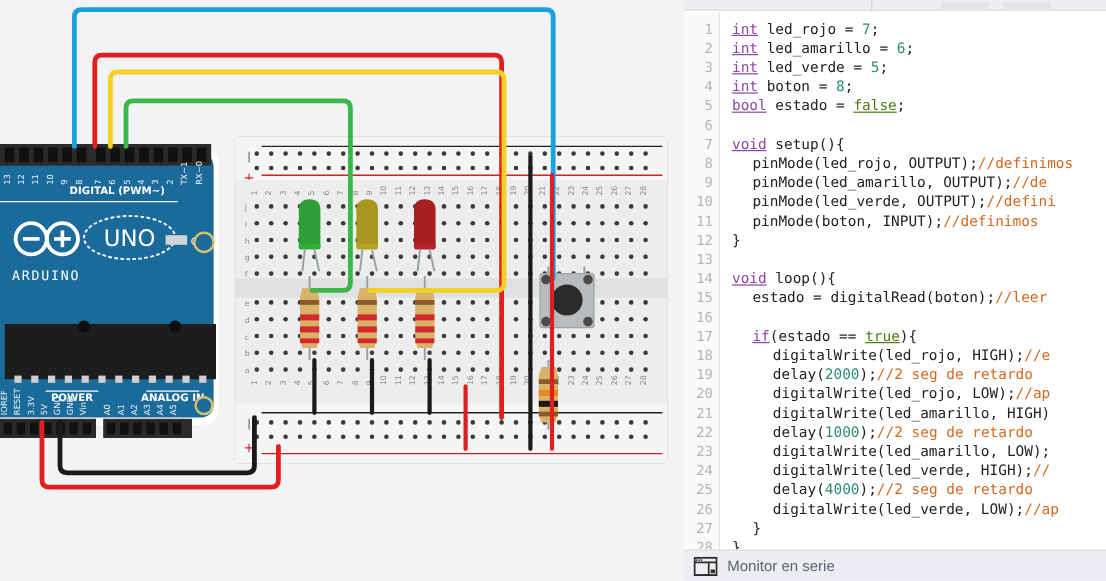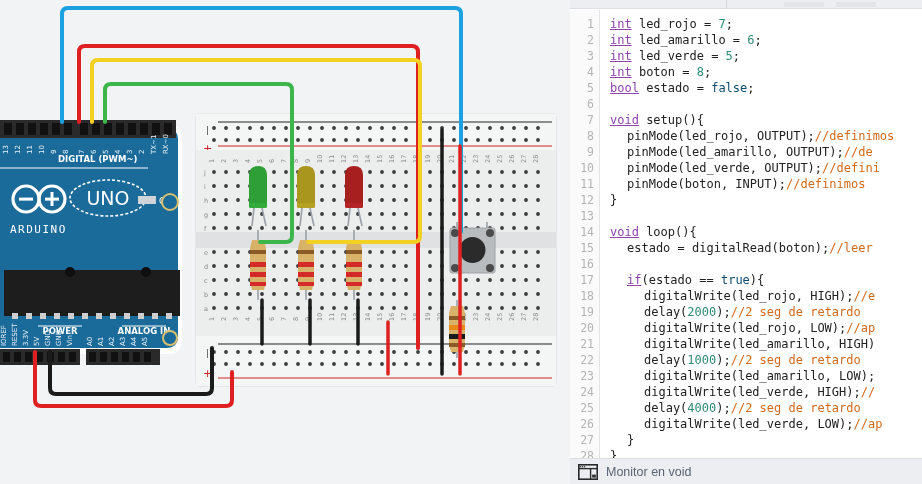--- a/index.html
+++ b/index.html
@@ -49,21 +49,21 @@
     font-size:11.5px; line-height:16px; color:#b4b4b4;
   }
   #code-lines{
     position:absolute; left:31px; top:0; width:900px; height:100%;
     font-family:"DejaVu Sans Mono","Liberation Mono",monospace;
     font-size:12px; line-height:16px; white-space:pre; color:#222;
   }
   .cl{ position:absolute; left:9px; height:16px; white-space:pre; }
   .k   { color:#8e44ad;text-decoration:underline; }      
   .lit { color:#2e8b77; }      
-  .bl  { color:#0c4a6e; }      
+  .bl  { color:#4d7c0f;text-decoration:underline; }      
   .cm  { color:#d2691e; }      
   .id  { color:#222222; }
 
   
   #serial-bar{
     position:absolute; left:570px; bottom:0; width:352px; height:26px;
     background:#eceef1; border-top:1px solid #dcdfe3;
     display:flex; align-items:center; padding-left:8px; gap:8px;
   }
   #serial-bar .label{
@@ -832,14 +832,14 @@
 <div id="serial-bar">
   <svg class="monitor-icon" viewBox="0 0 20 16">
     <rect x="0.8" y="0.8" width="18.4" height="14.4" fill="none" stroke="#2b2b2b" stroke-width="1.6"></rect>
     <line x1="0.8" y1="4.6" x2="19.2" y2="4.6" stroke="#2b2b2b" stroke-width="1.4"></line>
     <line x1="12.6" y1="4.6" x2="12.6" y2="15.2" stroke="#2b2b2b" stroke-width="1.4"></line>
     <rect x="14.2" y="10.6" width="3.6" height="3" fill="#2b2b2b"></rect>
     <circle cx="2.6" cy="2.7" r="0.7" fill="#2b2b2b"></circle>
     <circle cx="4.6" cy="2.7" r="0.7" fill="#2b2b2b"></circle>
     <circle cx="6.6" cy="2.7" r="0.7" fill="#2b2b2b"></circle>
   </svg>
-  <span class="label">Monitor en void</span>
+  <span class="label">Monitor en serie</span>
 </div>
 
 </body></html>

